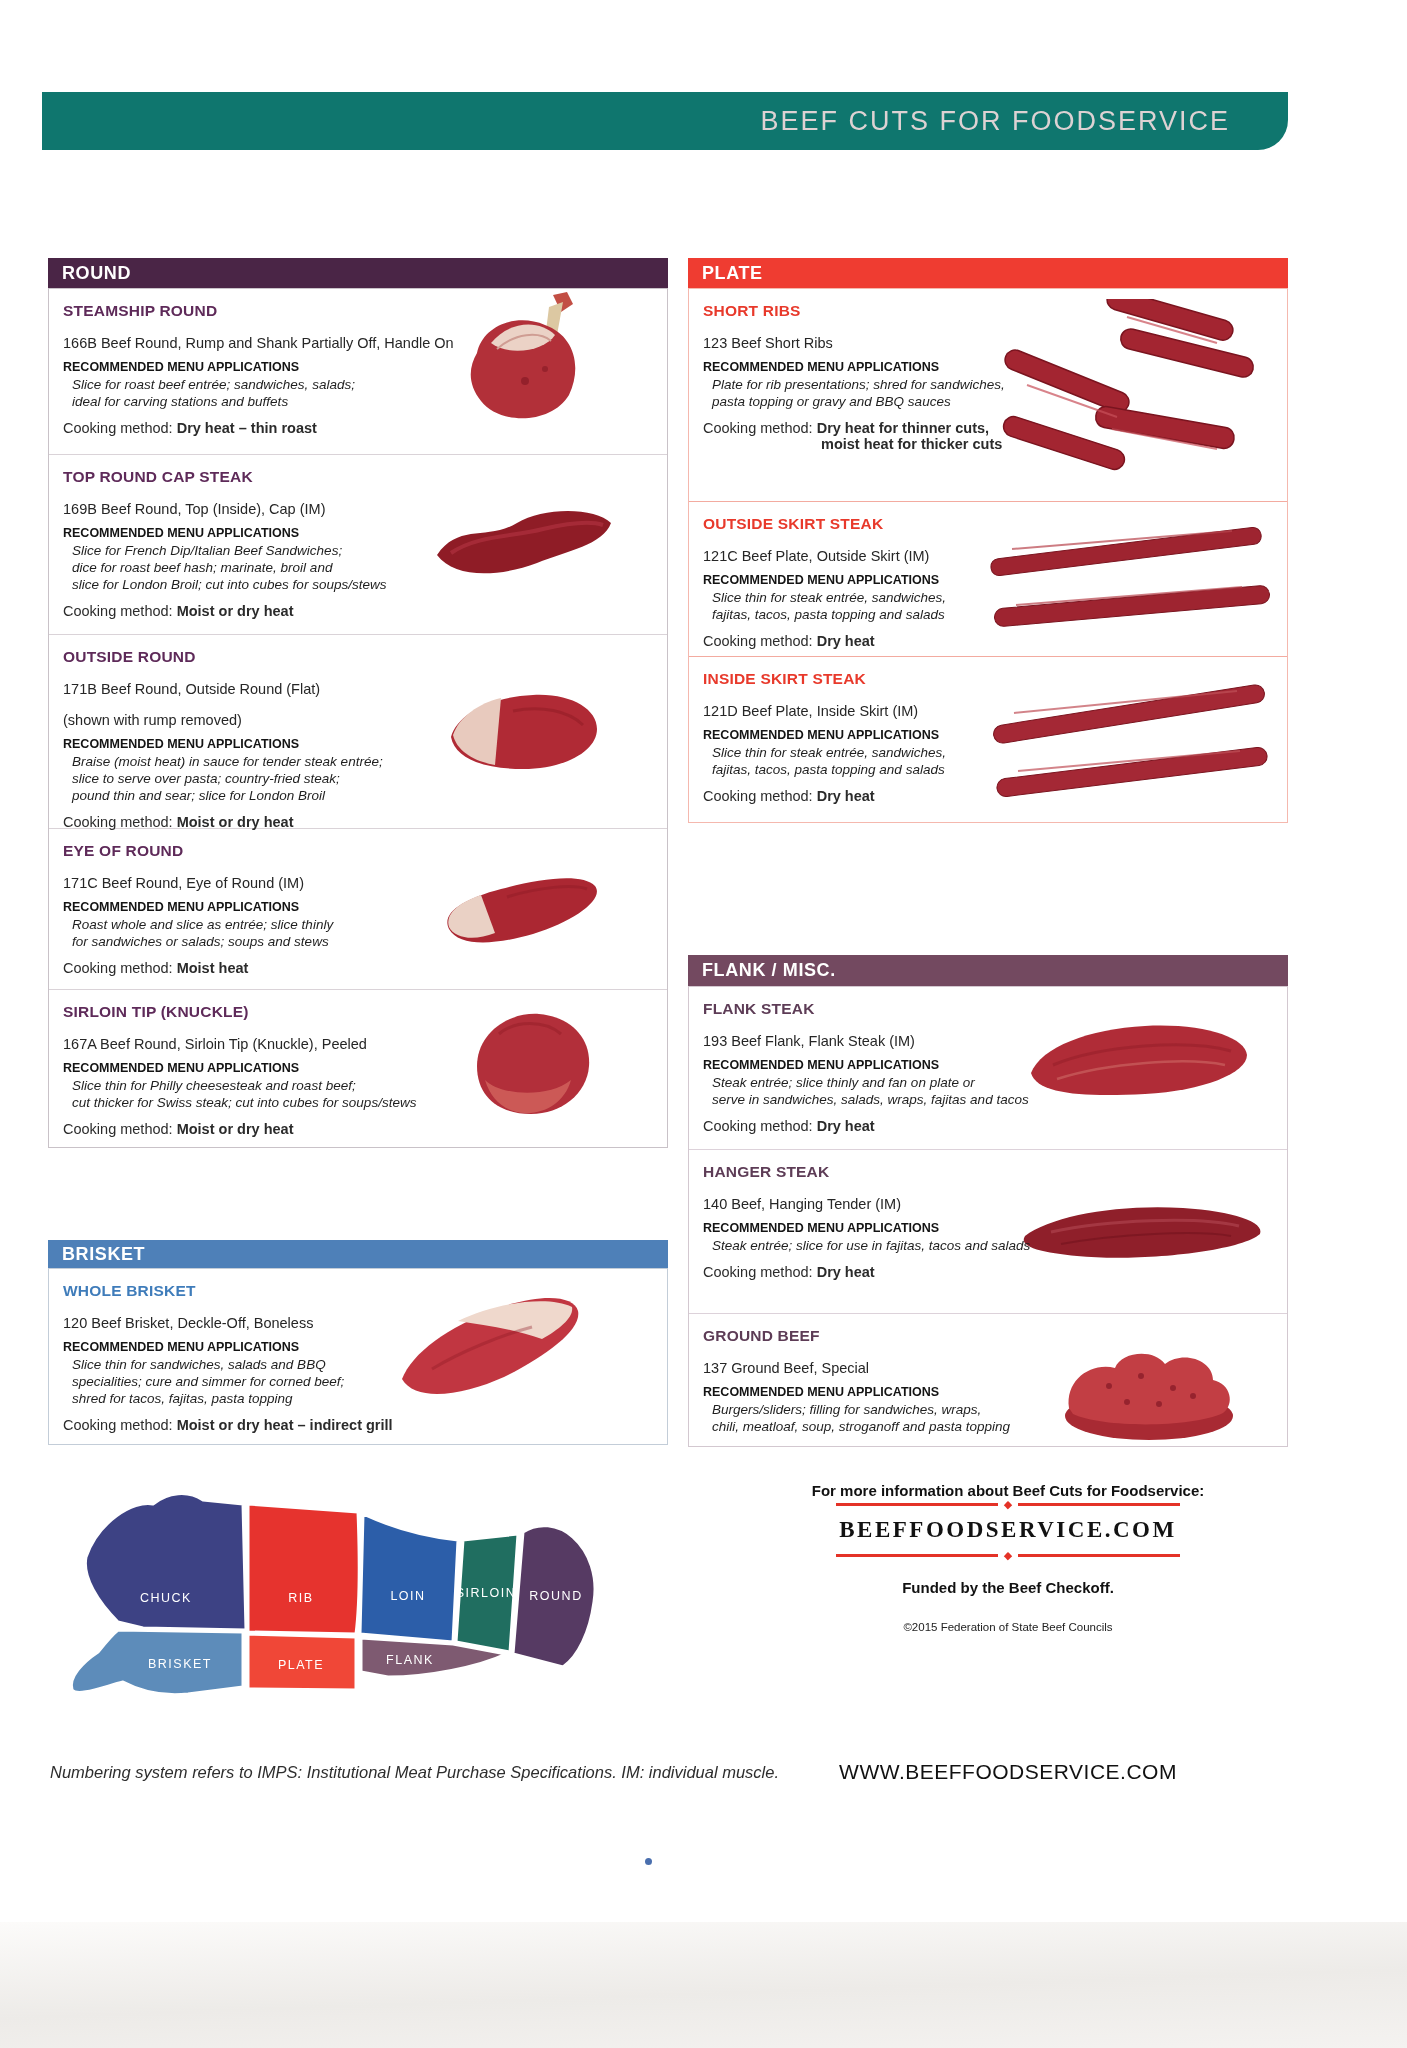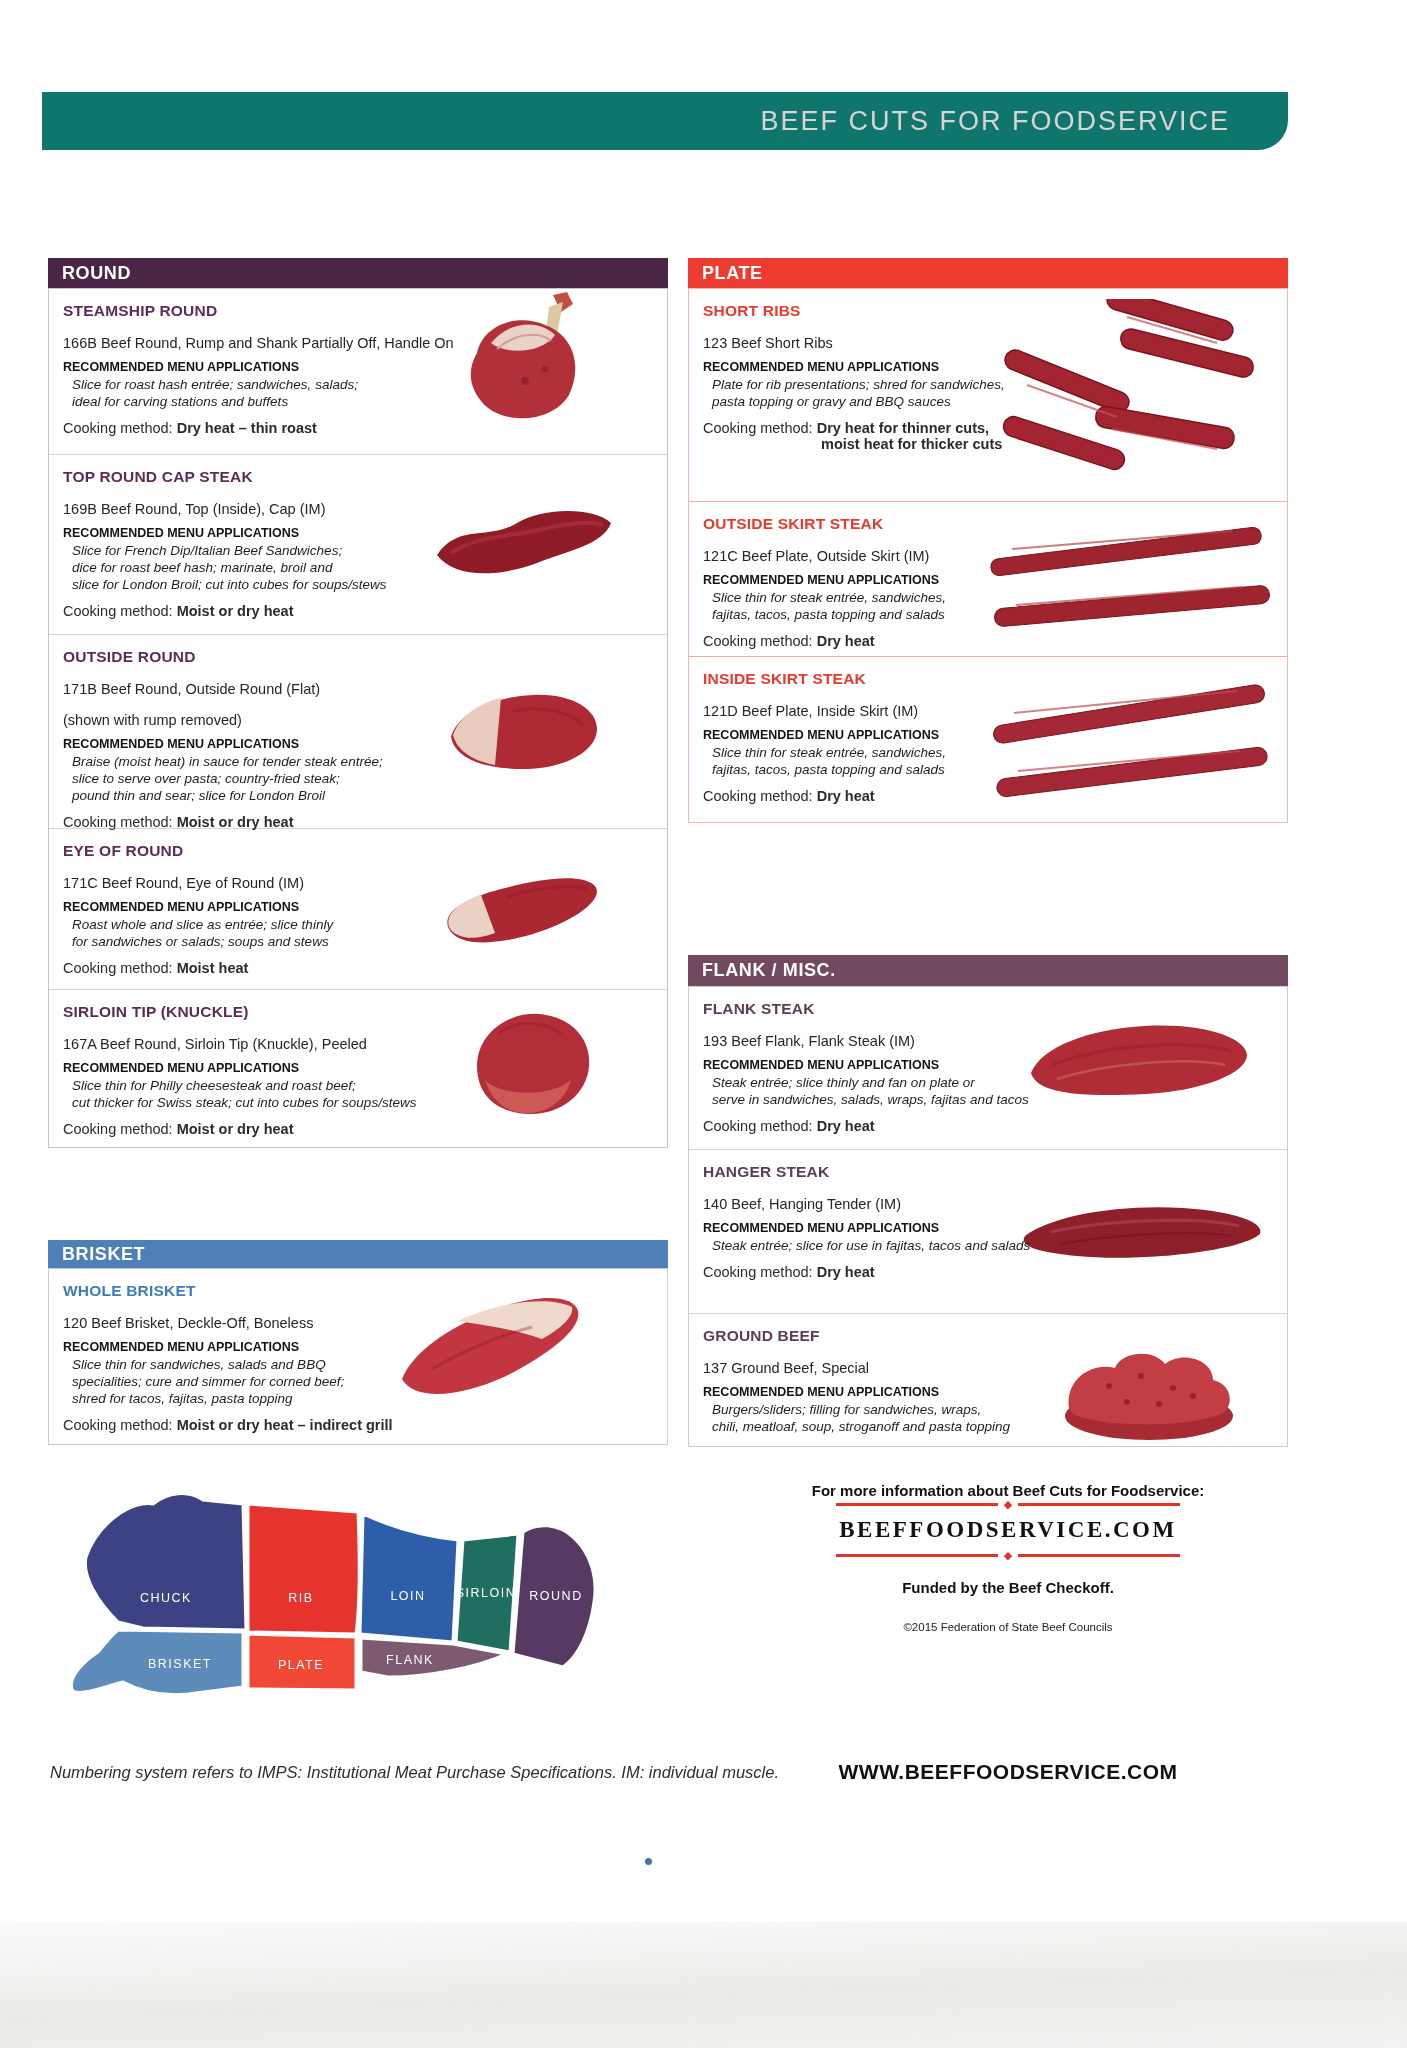--- a/index.html
+++ b/index.html
@@ -40,21 +40,21 @@
 .diagram text{font-size:12.5px;letter-spacing:1.5px;fill:#fff;font-family:"Liberation Sans",sans-serif}
 .info{position:absolute;left:798px;top:1482px;width:420px;text-align:center}
 .info-heading{font-size:15px;font-weight:bold;color:#111}
 .logo{margin:6px auto 0;width:210px;height:122px}
 .rule{display:flex;align-items:center;gap:6px;margin:0 38px}
 .rule .line{flex:1;height:2.5px;background:#e43227}
 .rule .dia{color:#e43227;font-size:11px;line-height:1}
 .banner-text{font-family:"Liberation Serif",serif;font-weight:bold;font-size:23px;letter-spacing:2.5px;margin:7px 0;color:#121212}
 .funded{font-size:15px;font-weight:bold;margin-top:18px;color:#111}
 .copyright{font-size:11.5px;margin-top:25px;color:#222}
-.site-url{position:absolute;left:798px;top:1760px;width:420px;text-align:center;font-size:21px;font-weight:bold;letter-spacing:.5px;color:#111}
+.site-url{position:absolute;left:798px;top:1760px;width:420px;text-align:center;font-size:21px;font-weight:normal;letter-spacing:.5px;color:#111}
 .note{position:absolute;left:50px;top:1763px;font-style:italic;font-size:16.5px;color:#2e2e2e;white-space:nowrap}
 .scan-dot{position:absolute;left:645px;top:1858px;width:7px;height:7px;border-radius:50%;background:#4a6fae}
 .scan-bottom{position:absolute;left:0;right:0;top:1922px;bottom:0;background:linear-gradient(178deg,#fcfbfa 0%,#edebe8 55%,#f4f2f0 100%)}
 </style>
 </head>
 <body>
 
 <div class="page">
 
   <header class="masthead" style="background-color: #0f766e;">
@@ -66,21 +66,21 @@
       <span>ROUND</span>
     </div>
     <div class="sec-box" style="height:860px">
 
       <article class="entry" style="height:165px">
         <div class="etext">
           <h3 class="tname">STEAMSHIP ROUND</h3>
           <div class="spec">166B Beef Round, Rump and Shank Partially Off, Handle On</div>
           <div class="apps-label">RECOMMENDED MENU APPLICATIONS</div>
           <div class="apps">
-            <div class="apps-line">Slice for roast hash entrée; sandwiches, salads;</div>
+            <div class="apps-line">Slice for roast beef entrée; sandwiches, salads;</div>
             <div class="apps-line">ideal for carving stations and buffets</div>
           </div>
           <div class="cook">
             <span>Cooking method:</span>
             <b>Dry heat – thin roast</b>
           </div>
         </div>
         <div class="photo" style="right:60px;top:2px;width:160px;height:150px">
           <svg viewBox="0 0 160 150" preserveAspectRatio="none">
             <path d="M106,4 l14,-3 6,12 -12,8 z" fill="#c24e44"></path>

